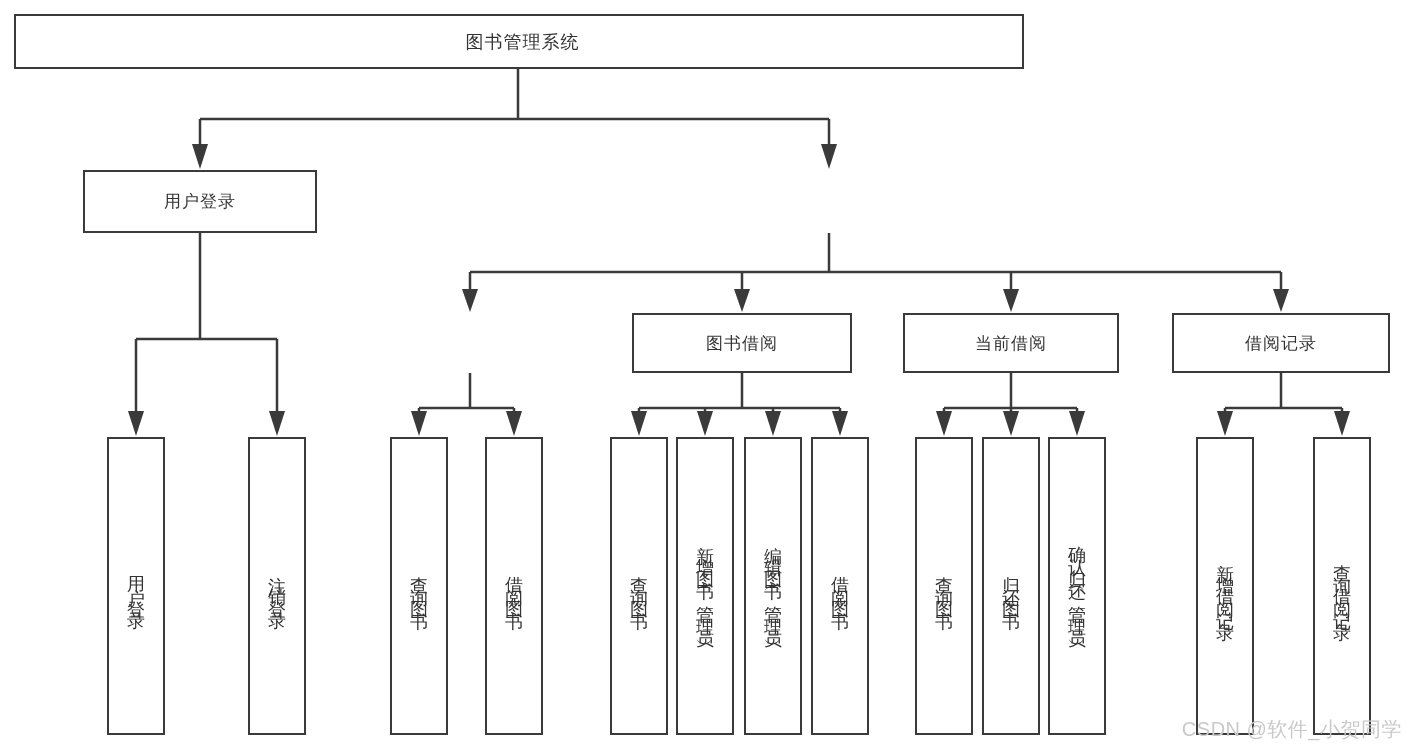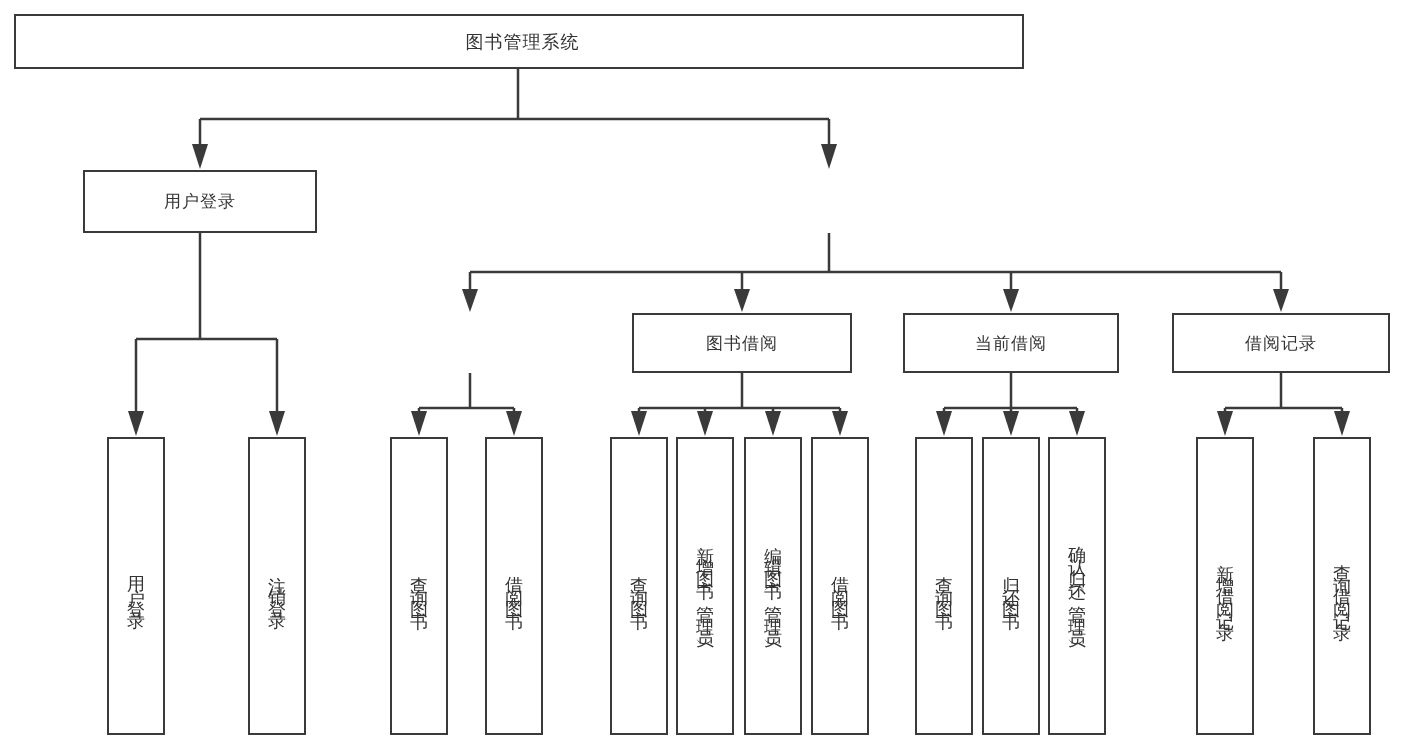--- a/index.html
+++ b/index.html
@@ -128,13 +128,14 @@
     <span class="v">确认归还（管理员）</span>
   </div>
 
   <div class="node leaf" style="left:1196px;top:437px;width:58px;height:298px">
     <span class="v">新增借阅记录</span>
   </div>
   <div class="node leaf" style="left:1313px;top:437px;width:58px;height:298px">
     <span class="v">查询借阅记录</span>
   </div>
 
+  <div class="watermark">CSDN @软件_小贺同学</div>
 </div>
 
 </body></html>

